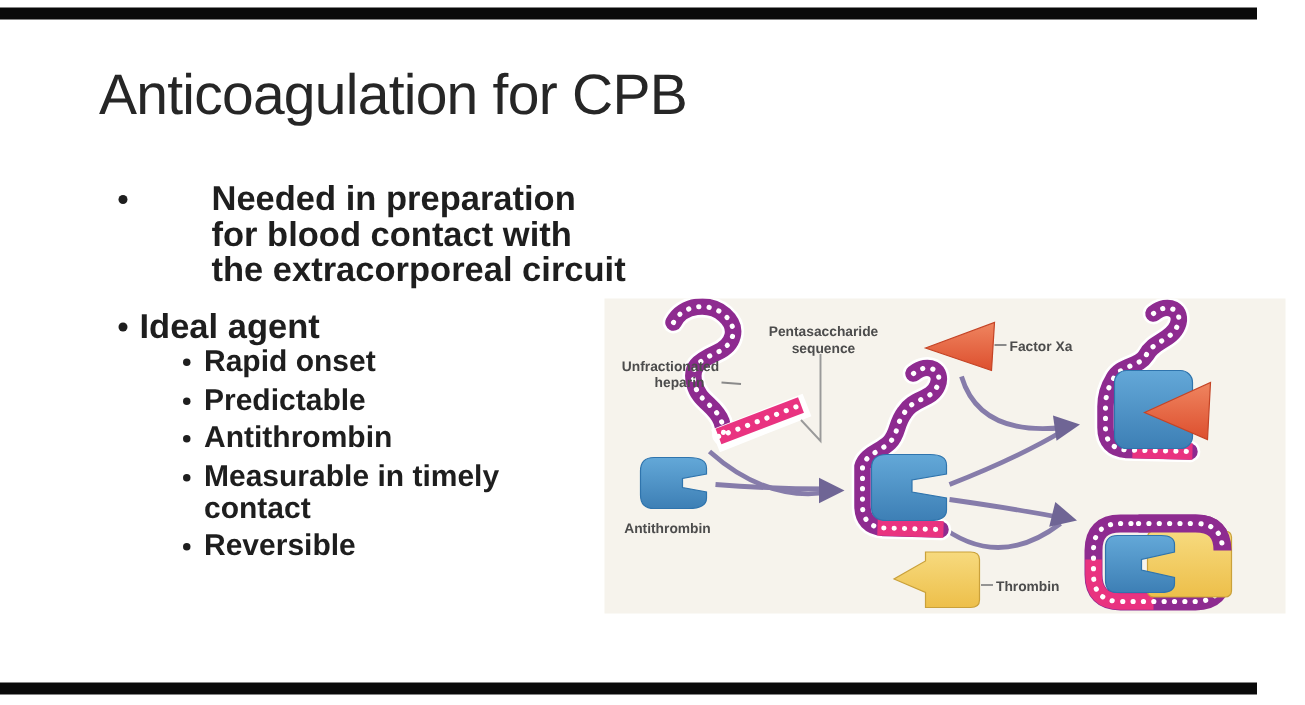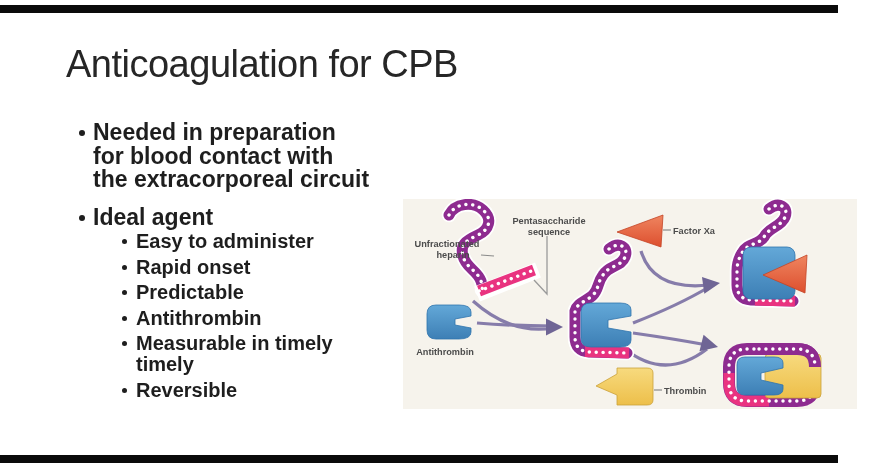--- a/index.html
+++ b/index.html
@@ -15,21 +15,21 @@
   .title{
     position:absolute;left:66px;top:44px;
     font-size:38px;line-height:40px;font-weight:400;letter-spacing:-0.5px;
     color:#262626;white-space:nowrap;text-align:center;
   }
 
   .bullets{position:absolute;left:76px;top:121px;width:360px;color:var(--body_text);}
   .li{display:flex;}
   .l1{font-size:23px;line-height:23.5px;font-weight:700;}
   .l1 .dot{flex:0 0 auto;width:6px;height:6px;border-radius:50%;background:var(--body_text);margin:9px 8px 0 3px;}
-  .b1{margin-bottom:14px;}
+  .b1{margin-bottom:14px;gap:48px;}
   .b2{margin-bottom:2px;}
   .l2{font-size:20px;line-height:21px;font-weight:700;margin:0 0 4.5px 46px;}
   .l2 .dot{flex:0 0 auto;width:5px;height:5px;border-radius:50%;background:var(--body_text);margin:8px 9px 0 0;}
 
   .diagram{
     position:absolute;left:403px;top:199px;width:454px;height:210px;
     background:var(--diagram_bg);
   }
   .diagram svg{position:absolute;left:0;top:0;}
 
@@ -64,39 +64,35 @@
       <div>for blood contact with</div>
       <div>the extracorporeal circuit</div>
     </div>
   </div>
   <div class="li l1 b2">
     <span class="dot"></span>
     <div>Ideal agent</div>
   </div>
   <div class="li l2">
     <span class="dot"></span>
-    <div>Easy to administer</div>
-  </div>
-  <div class="li l2">
-    <span class="dot"></span>
     <div>Rapid onset</div>
   </div>
   <div class="li l2">
     <span class="dot"></span>
     <div>Predictable</div>
   </div>
   <div class="li l2">
     <span class="dot"></span>
     <div>Antithrombin</div>
   </div>
   <div class="li l2">
     <span class="dot"></span>
     <div>
       <div>Measurable in timely</div>
-      <div>timely</div>
+      <div>contact</div>
     </div>
   </div>
   <div class="li l2">
     <span class="dot"></span>
     <div>Reversible</div>
   </div>
 </div>
 
 <div class="diagram">
   <svg width="454" height="233" viewBox="0 0 454 233">

